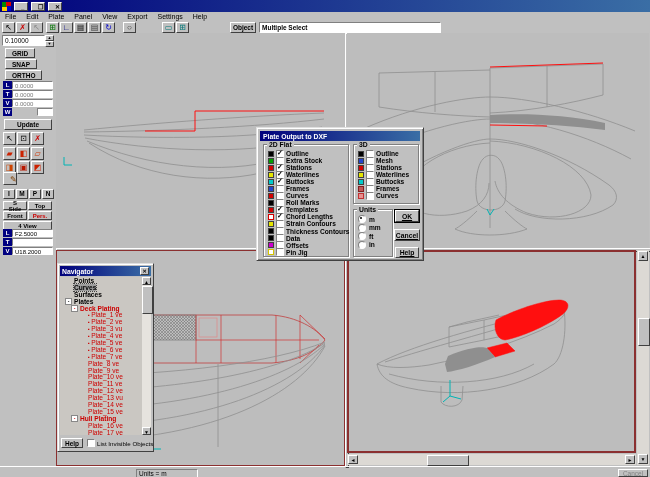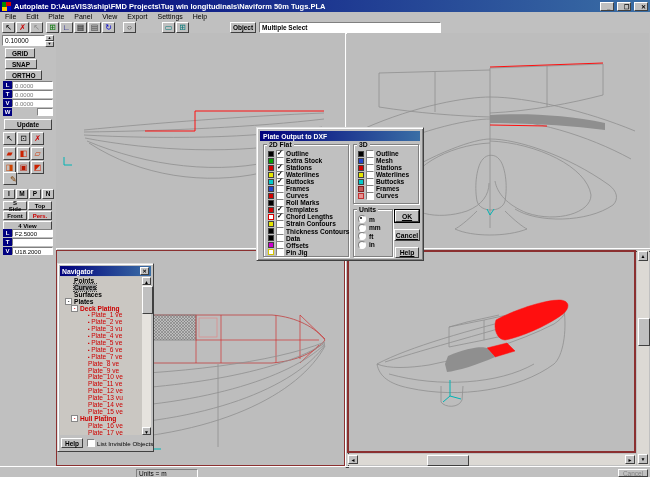--- a/index.html
+++ b/index.html
@@ -128,21 +128,20 @@
   .dcancel{left:137px;top:101px;width:26px;height:12px}
   .dhelp{left:138px;top:119px;width:24px;height:11px}
 </style>
 </head>
 <body>
 
 <div id="screen">
 
   <div class="abs titlebar">
     <span class="appicon"></span>
-    <span class="ttext">Autoplate D:\AusVIS3\ship\FMD Projects\Tug win longitudinals\Naviform 50m Tugs.PLA</span>
     <button class="winbtn r">_</button>
     <button class="winbtn r">❐</button>
     <button class="winbtn r">✕</button>
   </div>
 
   <div class="abs menubar">
 
   <span class="menu-item">File</span>
       <span class="menu-item">Edit</span>
       <span class="menu-item">Plate</span>

